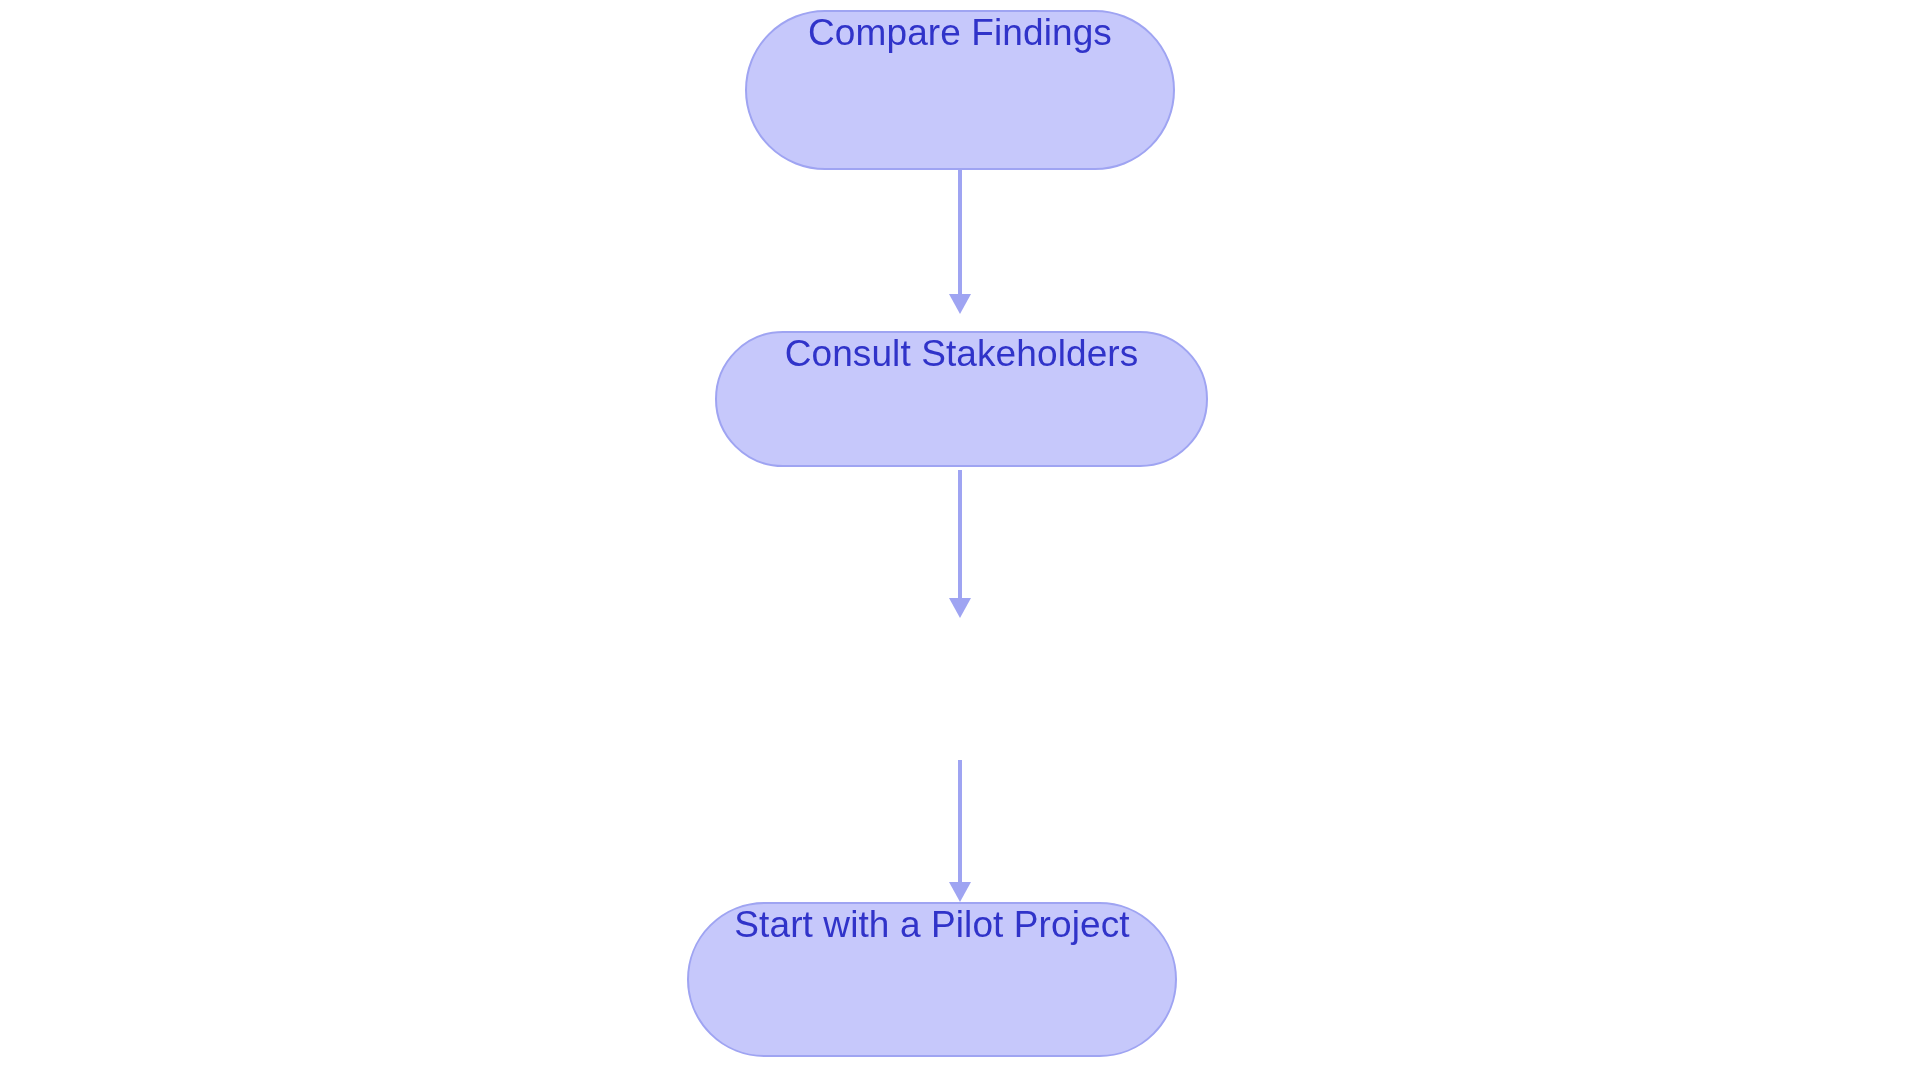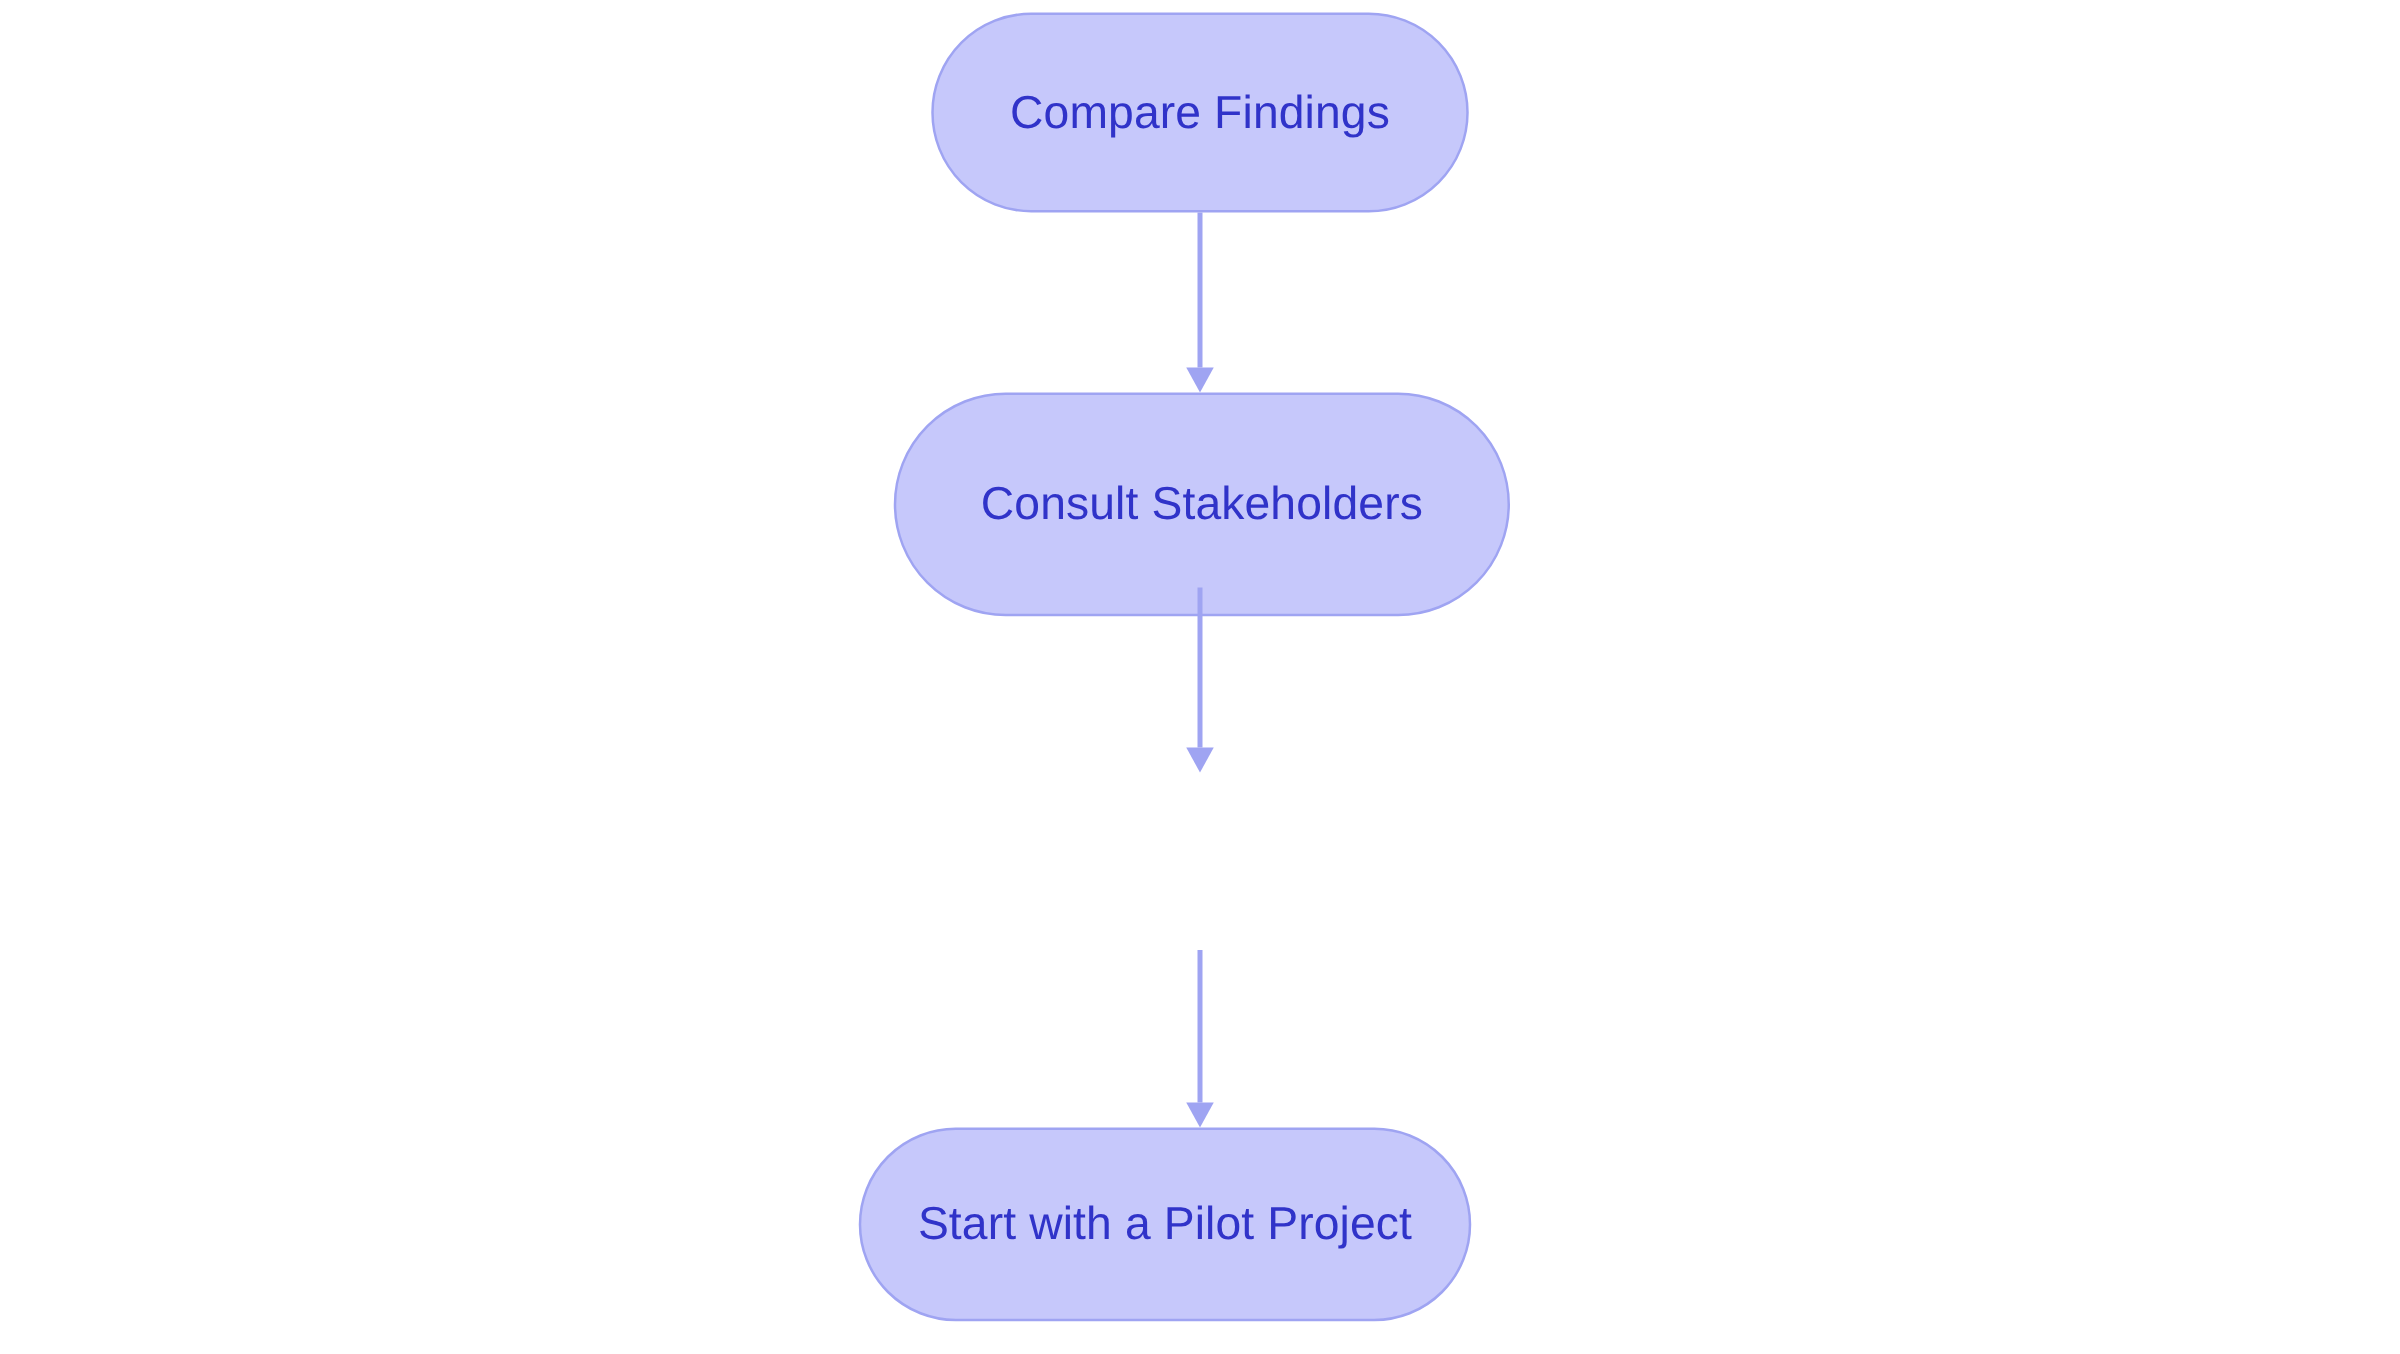--- a/index.html
+++ b/index.html
@@ -20,40 +20,40 @@
     width: 1920px;
     height: 1083px;
     background: #ffffff;
   }
 
   
   .node {
     position: absolute;
     box-sizing: border-box;
     display: flex;
-    align-items: center;
+    align-items: flex-start;
     justify-content: center;
     background: #c6c8fb;
     border: 2.5px solid #9fa4f2;
     border-radius: 999px;
     text-align: center;
     padding: 0 14px;
   }
   .node-label {
     color: #3033c9;
     font-size: 37px;
     font-weight: 400;
     line-height: 1.15;
     letter-spacing: 0.1px;
     white-space: nowrap;
     font-family: "Liberation Sans", "DejaVu Sans", sans-serif;
   }
 
   #node-compare-findings      { left: 745px;  top: 10px;   width: 430px; height: 160px; }
-  #node-consult-stakeholders  { left: 715px;  top: 314px;  width: 493px; height: 179px; }
+  #node-consult-stakeholders  { left: 715px;  top: 331px;  width: 493px; height: 136px; }
   #node-negotiate-terms       { left: 758px;  top: 618px;  width: 409px; height: 142px; }
   #node-start-pilot-project   { left: 687px;  top: 902px;  width: 490px; height: 155px; }
 
   
   .connector {
     position: absolute;
     pointer-events: none;
   }
   .connector-line {
     position: absolute;

